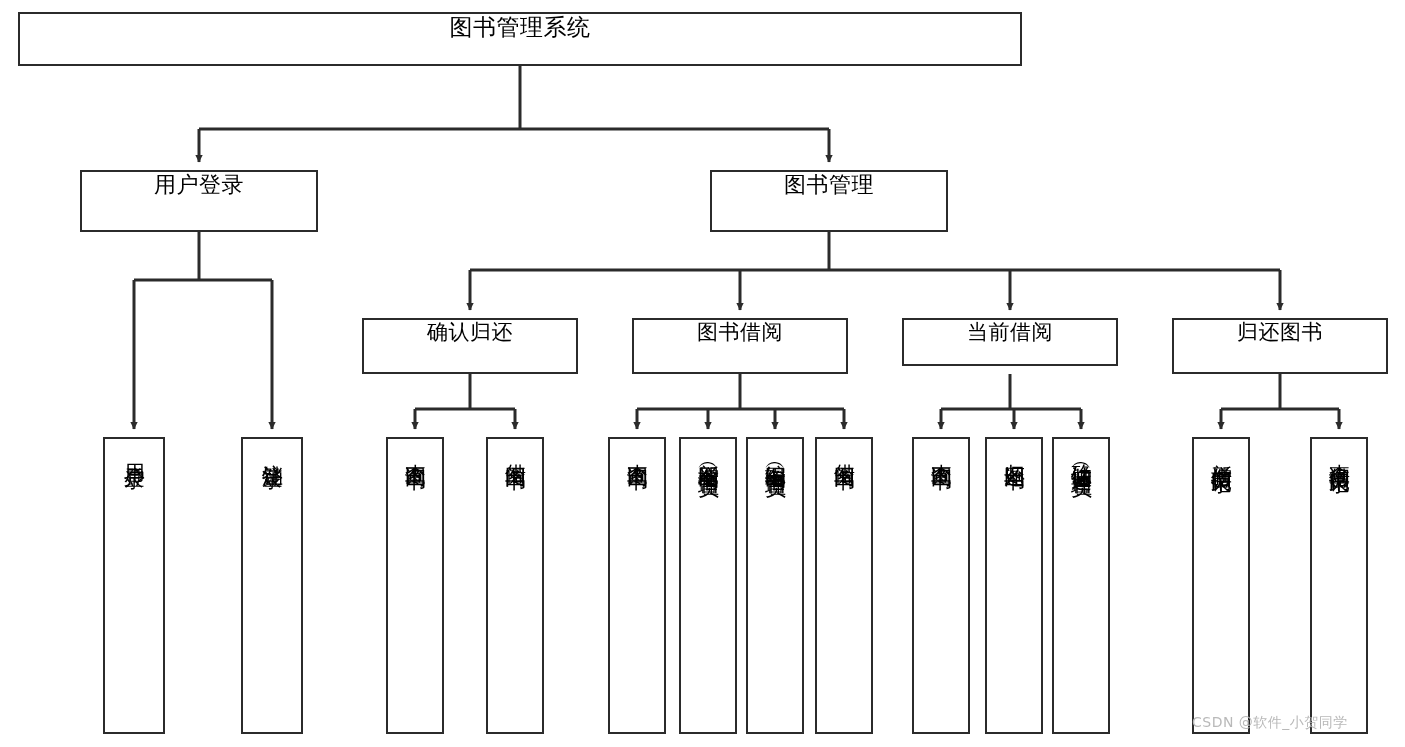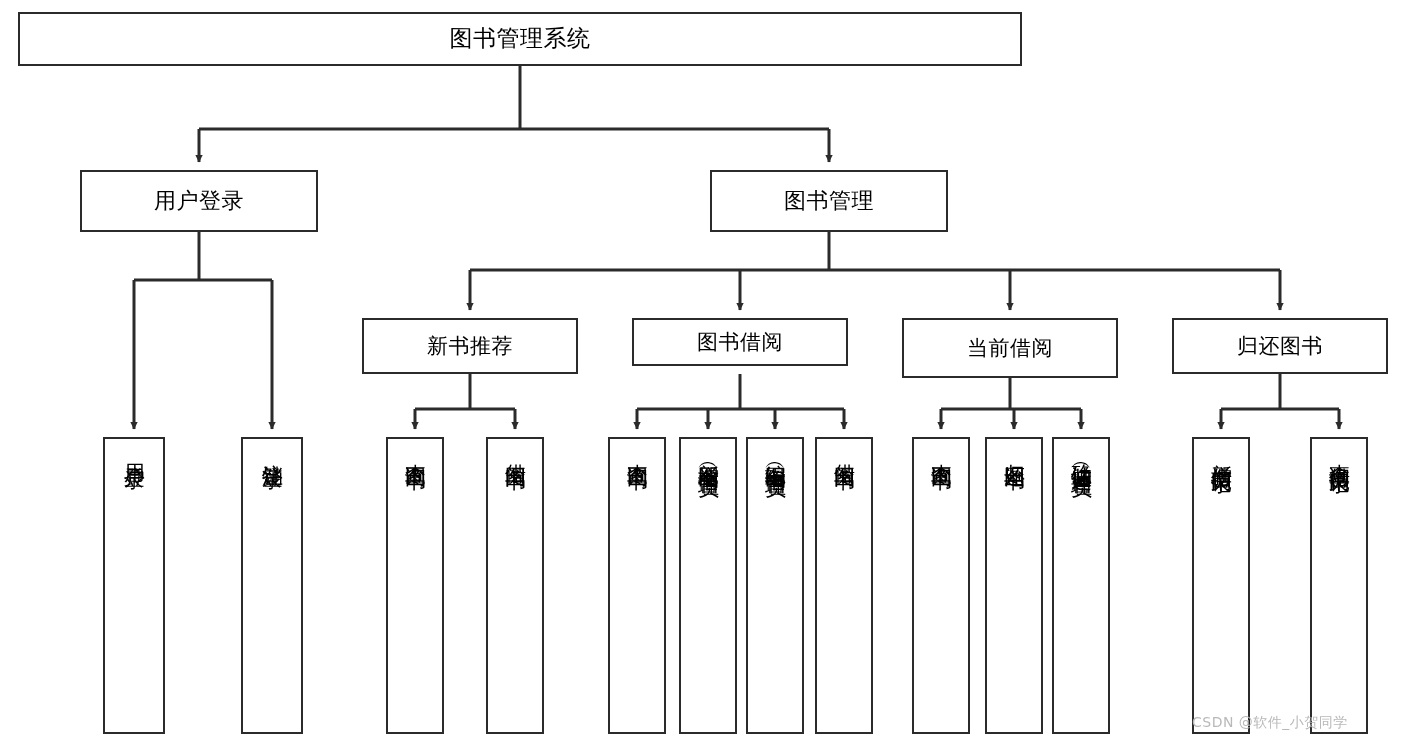--- a/index.html
+++ b/index.html
@@ -27,21 +27,21 @@
     width: 1405px;
     height: 747px;
   }
   
   .node-box {
     position: absolute;
     box-sizing: border-box;
     background: #ffffff;
     border: 2.5px solid #2b2b2b;
     display: flex;
-    align-items: center;
+    align-items: flex-start;
     justify-content: center;
     color: #000000;
   }
   .node-label {
     display: block;
     text-align: center;
     line-height: 1.18;
     letter-spacing: 0.5px;
   }
   .node-root .node-label {
@@ -140,28 +140,28 @@
 
   <div class="node-box node-l1" style="left:80px; top:170px; width:238px; height:62px;">
     <span class="node-label">用户登录</span>
   </div>
 
   <div class="node-box node-l1" style="left:710px; top:170px; width:238px; height:62px;">
     <span class="node-label">图书管理</span>
   </div>
 
   <div class="node-box node-l2" style="left:362px; top:318px; width:216px; height:56px;">
-    <span class="node-label">新书推荐</span>
-  </div>
-
-  <div class="node-box node-l2" style="left:632px; top:318px; width:216px; height:48px;">
+    <span class="node-label">确认归还</span>
+  </div>
+
+  <div class="node-box node-l2" style="left:632px; top:318px; width:216px; height:56px;">
     <span class="node-label">图书借阅</span>
   </div>
 
-  <div class="node-box node-l2" style="left:902px; top:318px; width:216px; height:60px;">
+  <div class="node-box node-l2" style="left:902px; top:318px; width:216px; height:48px;">
     <span class="node-label">当前借阅</span>
   </div>
 
   <div class="node-box node-l2" style="left:1172px; top:318px; width:216px; height:56px;">
     <span class="node-label">归还图书</span>
   </div>
 
   <div class="node-box node-leaf" style="left:103px; top:437px; width:62px; height:297px;">
     <span class="node-label">用户登录</span>
   </div>

